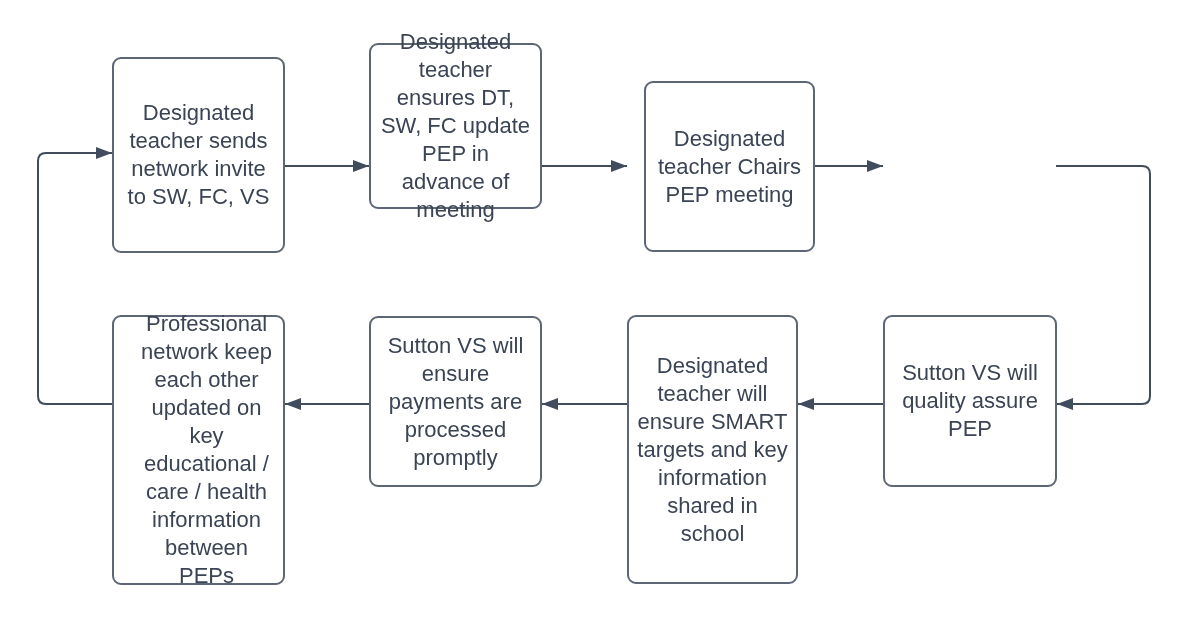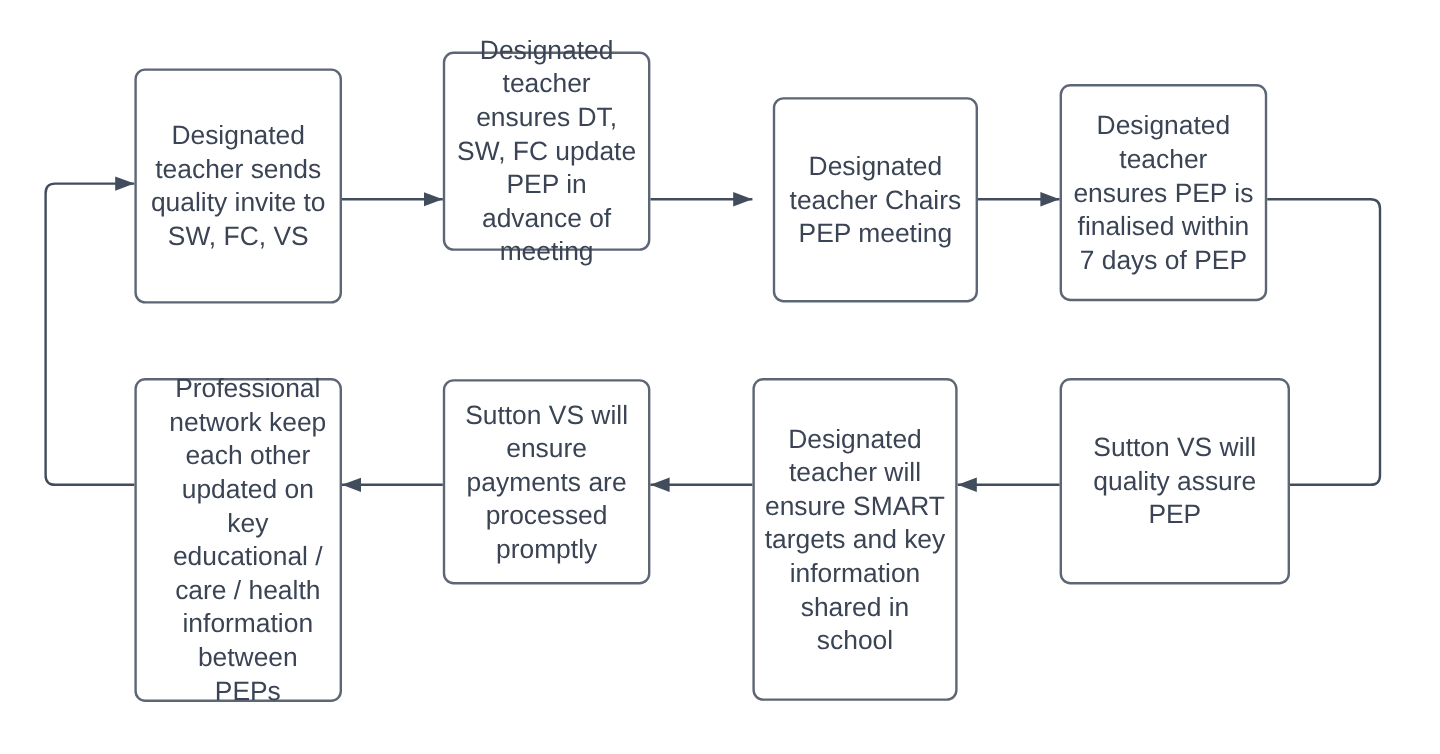--- a/index.html
+++ b/index.html
@@ -58,29 +58,28 @@
     <path class="edge" d="M285 166 H369" marker-end="url(#arrow)"></path>
     <path class="edge" d="M542 166 H627" marker-end="url(#arrow)"></path>
     <path class="edge" d="M798 166 H883" marker-end="url(#arrow)"></path>
     <path class="edge" d="M1056 166 H1142 Q1150 166 1150 174 V396 Q1150 404 1142 404 H1057" marker-end="url(#arrow)"></path>
     <path class="edge" d="M883 404 H798" marker-end="url(#arrow)"></path>
     <path class="edge" d="M627 404 H542" marker-end="url(#arrow)"></path>
     <path class="edge" d="M369 404 H285" marker-end="url(#arrow)"></path>
     <path class="edge" d="M112 404 H46 Q38 404 38 396 V161 Q38 153 46 153 H112" marker-end="url(#arrow)"></path>
   </svg>
 
-  <div class="node" style="left:112px; top:57px;  width:173px; height:196px;">Designated teacher sends quality invite to SW, FC, VS</div>
+  <div class="node" style="left:112px; top:57px;  width:173px; height:196px;">Designated teacher sends network invite to SW, FC, VS</div>
 
   <div class="node" style="left:369px; top:43px;  width:173px; height:166px;">Designated teacher ensures DT, SW, FC update PEP in advance of meeting</div>
 
   <div class="node" style="left:644px; top:81px;  width:171px; height:171px;">Designated teacher Chairs PEP meeting</div>
 
-  <div class="node" style="left:883px; top:70px;  width:173px; height:181px;">Designated teacher ensures PEP is finalised within 7 days of PEP</div>
 
-  <div class="node" style="left:883px; top:315px; width:192px; height:172px;">Sutton VS will quality assure PEP</div>
+  <div class="node" style="left:883px; top:315px; width:174px; height:172px;">Sutton VS will quality assure PEP</div>
 
   <div class="node" style="left:627px; top:315px; width:171px; height:269px;">Designated teacher will ensure SMART targets and key information shared in school</div>
 
   <div class="node" style="left:369px; top:316px; width:173px; height:171px;">Sutton VS will ensure payments are processed promptly</div>
 
   <div class="node" style="left:112px; top:315px; width:173px; height:270px;padding-left:24px;">Professional network keep each other updated on key educational / care / health information between PEPs</div>
 
 </div>
 
 </body></html>

